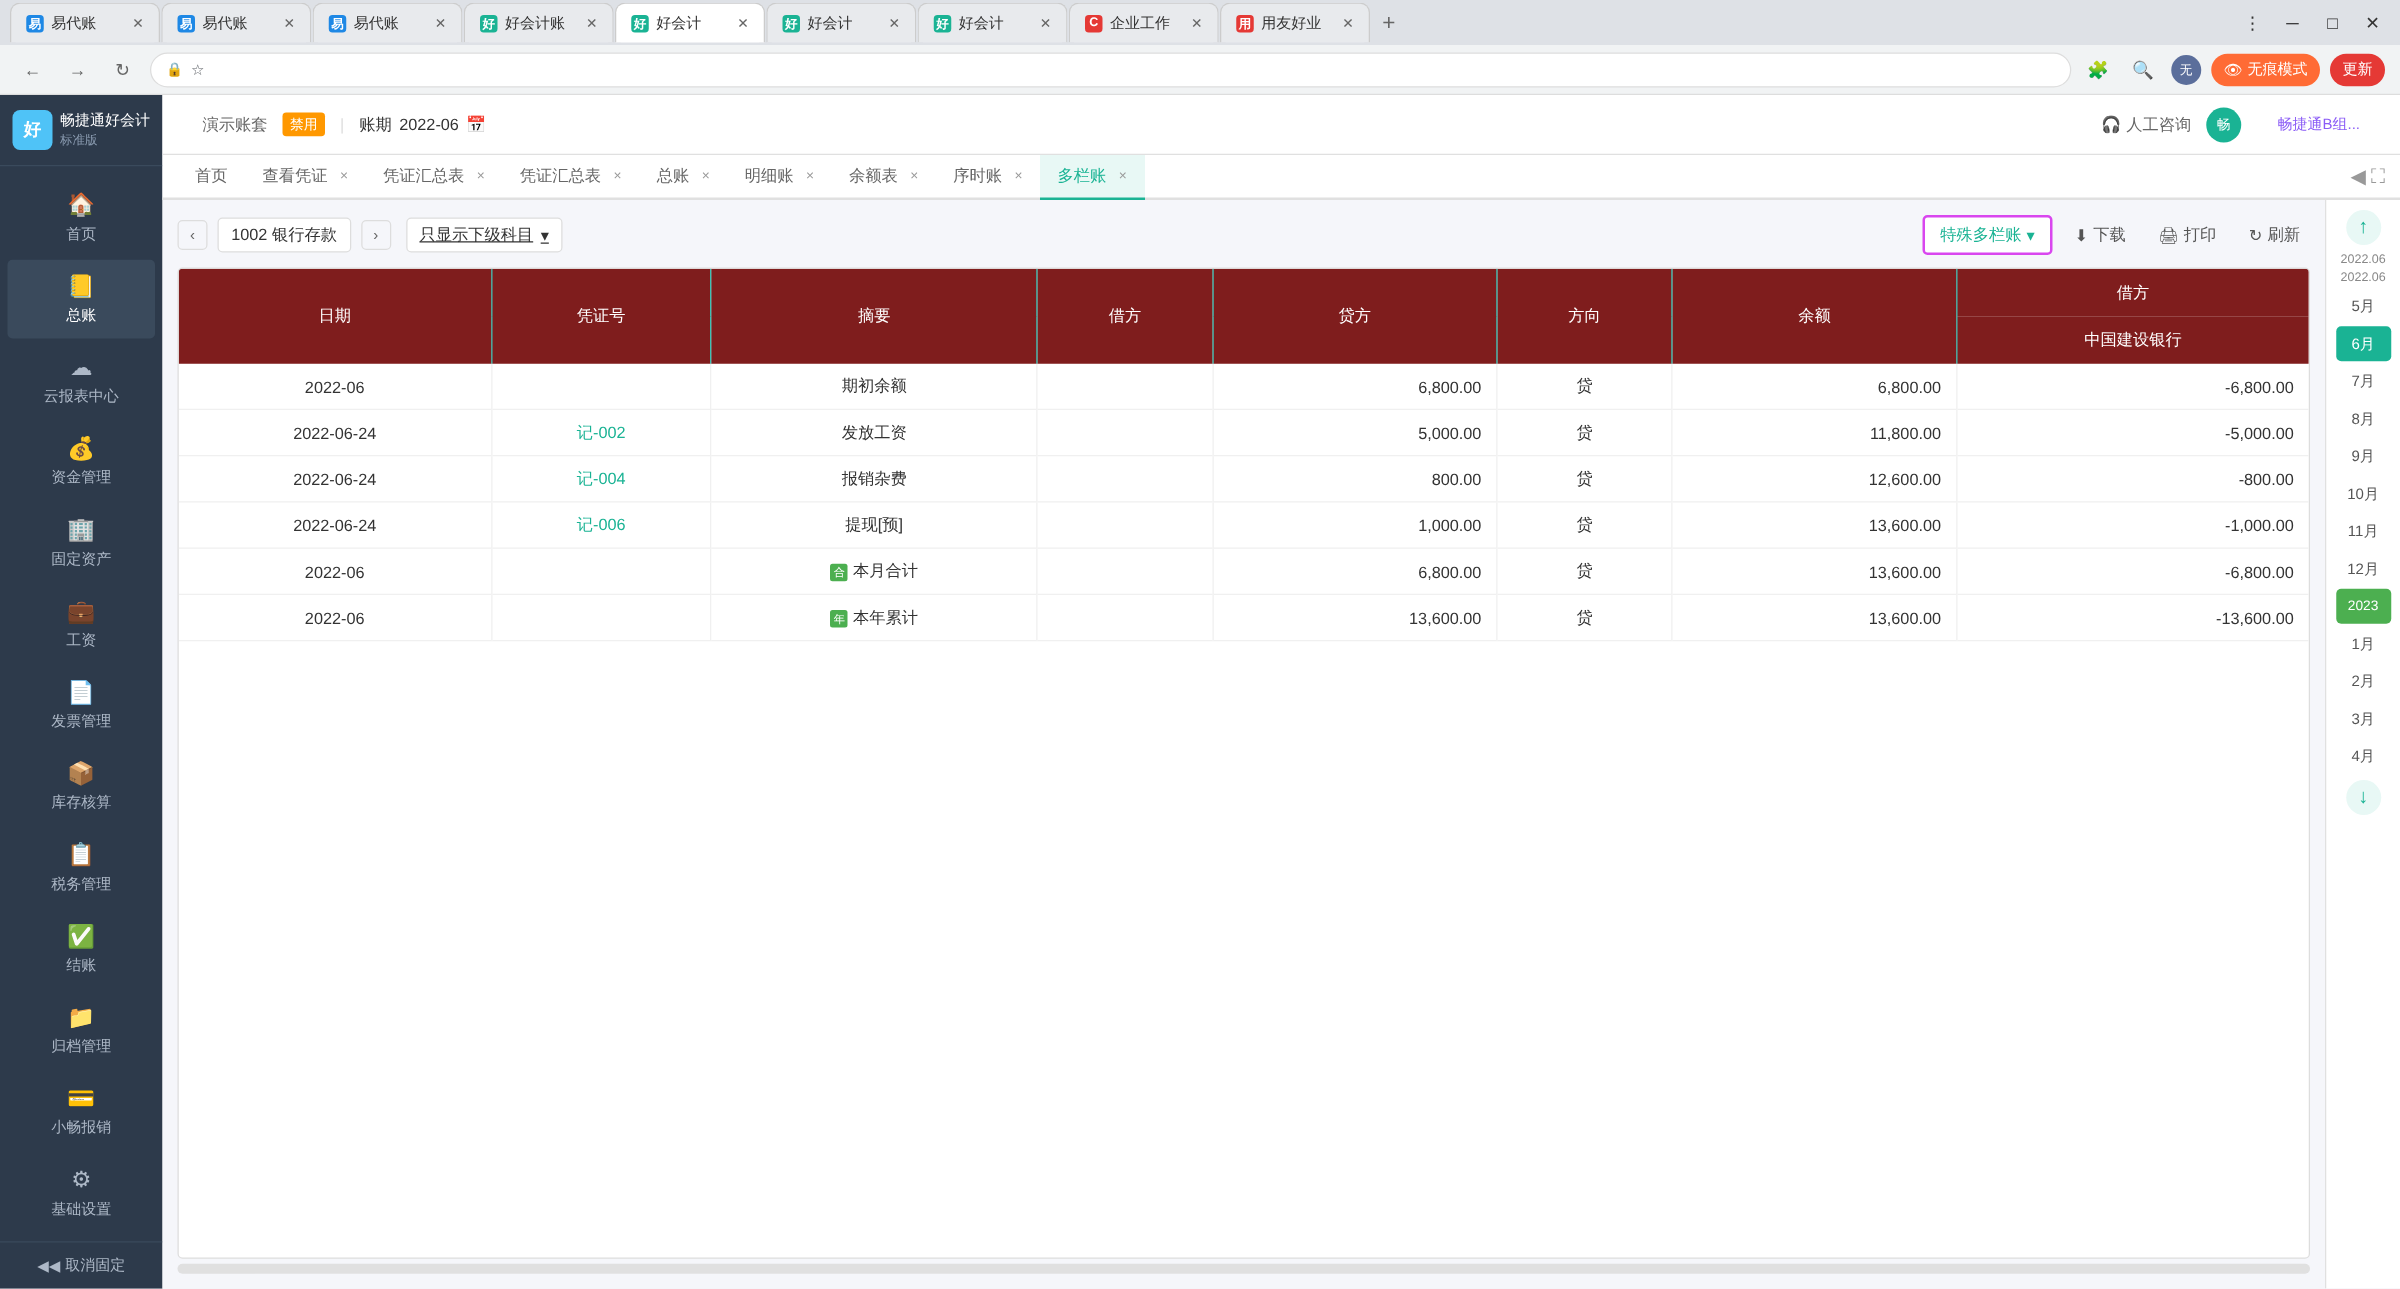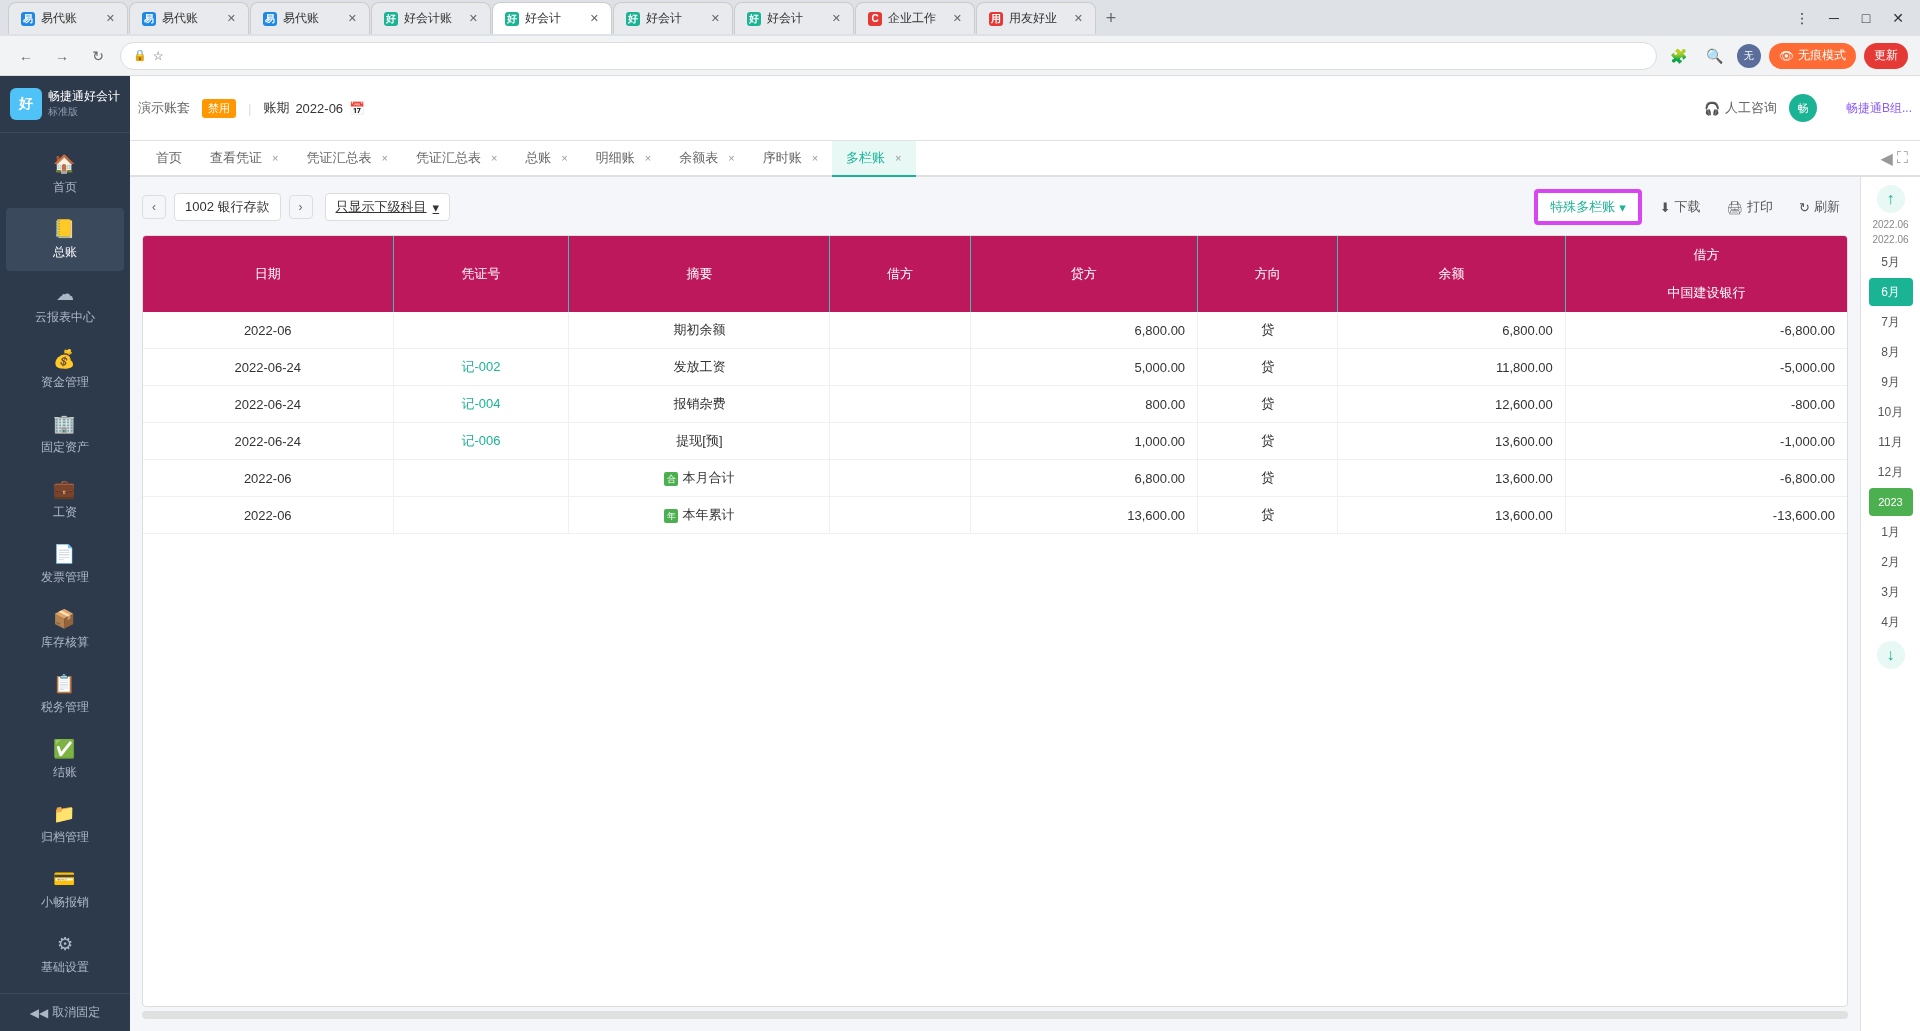--- a/index.html
+++ b/index.html
@@ -40,21 +40,21 @@
     .sidebar-item.active { background: #3a4a5c; color: #fff; }
     .sidebar-item .si-icon { font-size: 18px; }
     .sidebar-item .si-label { font-size: 12px; text-align: center; }
     .sidebar-footer { padding: 10px 8px; border-top: 1px solid #3a4a5c; }
     .sidebar-pin { display: flex; align-items: center; gap: 4px; color: #adb8c7; font-size: 12px; cursor: pointer; justify-content: center; }
 
     
     .main-content { flex: 1; display: flex; flex-direction: column; background: #f5f6fa; overflow: hidden; }
 
     
-    .topbar { height: 65px; background: #fff; border-bottom: 1px solid #e0e0e0; display: flex; align-items: center; padding: 0 8px; gap: 12px; }
+    .topbar { height: 48px; background: #fff; border-bottom: 1px solid #e0e0e0; display: flex; align-items: center; padding: 0 32px; gap: 12px; }
     .topbar-title { font-size: 13px; color: #666; }
     .topbar-badge { background: #ff9800; color: #fff; font-size: 11px; padding: 2px 6px; border-radius: 3px; }
     .topbar-sep { color: #ddd; }
     .topbar-period { display: flex; align-items: center; gap: 6px; font-size: 13px; color: #333; }
     .topbar-period .cal-icon { color: #1ab394; }
     .topbar-right { margin-left: auto; display: flex; align-items: center; gap: 12px; }
     .consult-btn { display: flex; align-items: center; gap: 4px; color: #666; font-size: 13px; cursor: pointer; }
     .user-area { display: flex; align-items: center; gap: 6px; }
     .user-avatar { width: 28px; height: 28px; border-radius: 50%; background: #1ab394; display: flex; align-items: center; justify-content: center; color: #fff; font-size: 11px; }
     .user-name { font-size: 12px; color: #8b5cf6; margin-left: 23px; }
@@ -69,27 +69,27 @@
     
     .ledger-area { flex: 1; display: flex; flex-direction: column; padding: 12px; overflow: hidden; }
 
     
     .ledger-toolbar { display: flex; align-items: center; gap: 12px; margin-bottom: 10px; }
     .account-nav { display: flex; align-items: center; gap: 8px; }
     .nav-arrow { width: 24px; height: 24px; display: flex; align-items: center; justify-content: center; border: 1px solid #ddd; border-radius: 4px; cursor: pointer; color: #666; font-size: 12px; }
     .account-label { background: #fff; border: 1px solid #ddd; border-radius: 4px; padding: 4px 10px; font-size: 13px; color: #333; }
     .sub-filter { display: flex; align-items: center; gap: 6px; border: 1px solid #ddd; border-radius: 4px; background: #fff; padding: 4px 10px; cursor: pointer; font-size: 13px; color: #333; text-decoration: underline; }
     .toolbar-right { margin-left: auto; display: flex; align-items: center; gap: 10px; }
-    .multi-col-btn { border: 4px solid #d946ef; color: #1ab394; background: #fff; border-radius: 4px; padding: 5px 12px; font-size: 13px; cursor: pointer; display: flex; align-items: center; gap: 4px; }
+    .multi-col-btn { border: 2px solid #d946ef; color: #1ab394; background: #fff; border-radius: 4px; padding: 5px 12px; font-size: 13px; cursor: pointer; display: flex; align-items: center; gap: 4px; }
     .action-btn { display: flex; align-items: center; gap: 4px; color: #555; font-size: 13px; cursor: pointer; padding: 5px 8px; border-radius: 4px; }
 
     
     .ledger-table { flex: 1; overflow: auto; border: 1px solid #ddd; border-radius: 4px; background: #fff; }
     table { width: 100%; border-collapse: collapse; }
-    thead th { background: #be185d; color: #fff; padding: 10px 12px; text-align: center; font-weight: normal; font-size: 13px; border-right: 1px solid #3dc0b4; white-space: nowrap; }
+    thead th { background: #7f1d1d; color: #fff; padding: 10px 12px; text-align: center; font-weight: normal; font-size: 13px; border-right: 1px solid #3dc0b4; white-space: nowrap; }
     thead th:last-child { border-right: none; }
     tbody tr { border-bottom: 1px solid #f0f0f0; }
     tbody td { padding: 9px 12px; text-align: center; font-size: 13px; color: #333; border-right: 1px solid #f0f0f0; }
     tbody td:last-child { border-right: none; }
     td.num { text-align: right; }
     td.link { color: #1ab394; cursor: pointer; }
     .tag-green { display: inline-block; width: 14px; height: 14px; background: #4caf50; border-radius: 2px; color: #fff; font-size: 9px; text-align: center; line-height: 14px; margin-right: 4px; }
 
     
     .timeline-panel { width: 60px; background: #fff; border-left: 1px solid #e0e0e0; display: flex; flex-direction: column; align-items: center; padding: 4px 0; overflow-y: auto; }

